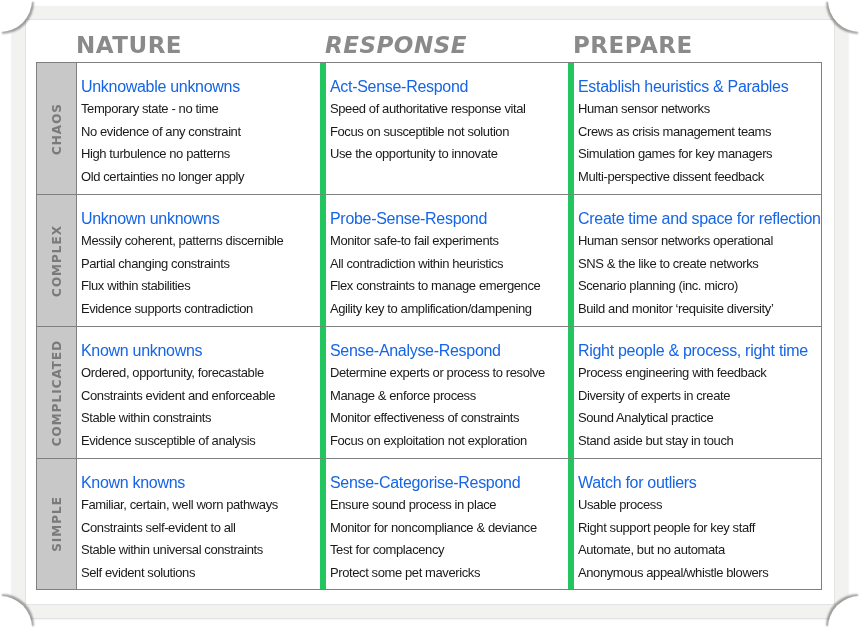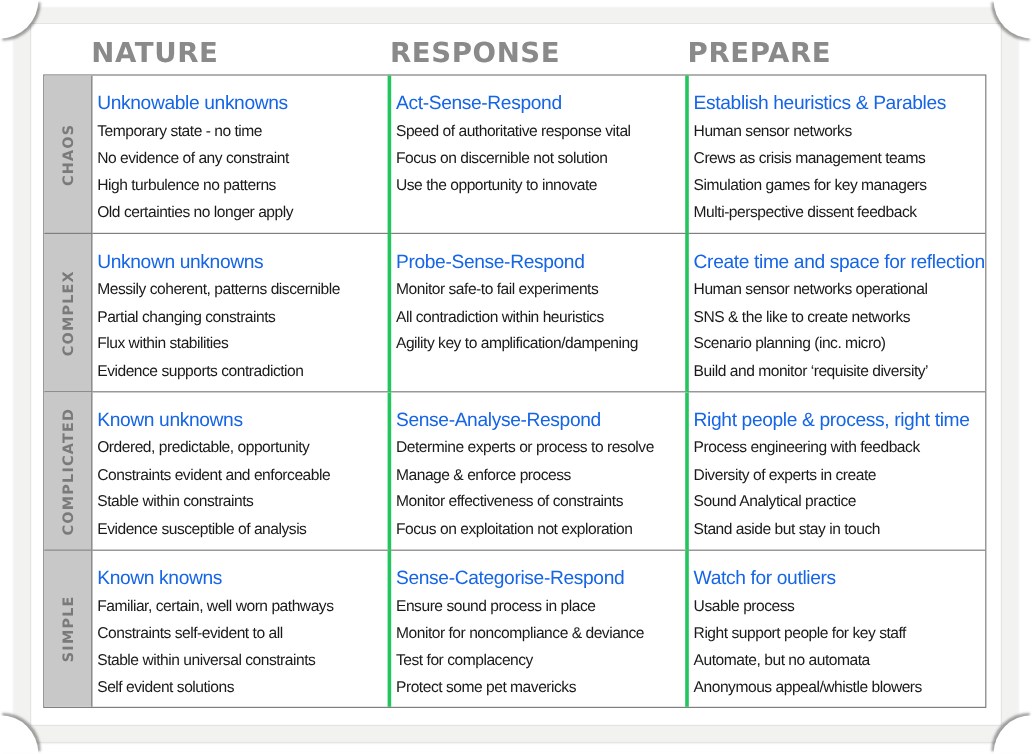--- a/index.html
+++ b/index.html
@@ -89,21 +89,21 @@
       top: 50%;
       transform: translate(-50%, -50%) rotate(-90deg);
       white-space: nowrap;
       font-family: "DejaVu Sans", sans-serif;
       font-weight: bold;
       font-size: 12px;
       letter-spacing: 1px;
       color: #7a7a7a;
     }
     .cell {
-      border-right: 3px solid #22c55e;
+      border-right: 6px solid #22c55e;
       border-bottom: 1px solid #7f7f7f;
       box-sizing: border-box;
       padding: 13px 0 0 4px;
       overflow: hidden;
     }
     .cell.last-col { border-right: none; }
     .last-row { border-bottom: none; }
     .cell-title {
       font-family: "Liberation Sans", sans-serif;
       font-size: 16px;
@@ -127,39 +127,39 @@
 <div class="frame">
   <div class="frame-border"></div>
   <div class="frame-inner"></div>
   <div class="corner tl"></div>
   <div class="corner tr"></div>
   <div class="corner bl"></div>
   <div class="corner br"></div>
 </div>
 
 <div class="col-header" style="left:76px;width:249px;">NATURE</div>
-<div class="col-header" style="left:325px;width:248px;">RESPONSE</div>
+<div class="col-header" style="left:325px;width:248px;font-style:italic;">RESPONSE</div>
 <div class="col-header" style="left:573px;width:249px;">PREPARE</div>
 
 <div class="grid">
 
   <div class="row-label">
       <span>CHAOS</span>
     </div>
   <div class="cell">
     <div class="cell-title">Unknowable unknowns</div>
     <div class="cell-line">Temporary state - no time</div>
     <div class="cell-line">No evidence of any constraint</div>
     <div class="cell-line">High turbulence no patterns</div>
     <div class="cell-line">Old certainties no longer apply</div>
   </div>
   <div class="cell">
     <div class="cell-title">Act-Sense-Respond</div>
     <div class="cell-line">Speed of authoritative response vital</div>
-    <div class="cell-line">Focus on discernible not solution</div>
+    <div class="cell-line">Focus on susceptible not solution</div>
     <div class="cell-line">Use the opportunity to innovate</div>
   </div>
   <div class="cell last-col">
     <div class="cell-title">Establish heuristics &amp; Parables</div>
     <div class="cell-line">Human sensor networks</div>
     <div class="cell-line">Crews as crisis management teams</div>
     <div class="cell-line">Simulation games for key managers</div>
     <div class="cell-line">Multi-perspective dissent feedback</div>
   </div>
 
@@ -170,36 +170,37 @@
     <div class="cell-title">Unknown unknowns</div>
     <div class="cell-line">Messily coherent, patterns discernible</div>
     <div class="cell-line">Partial changing constraints</div>
     <div class="cell-line">Flux within stabilities</div>
     <div class="cell-line">Evidence supports contradiction</div>
   </div>
   <div class="cell">
     <div class="cell-title">Probe-Sense-Respond</div>
     <div class="cell-line">Monitor safe-to fail experiments</div>
     <div class="cell-line">All contradiction within heuristics</div>
+    <div class="cell-line">Flex constraints to manage emergence</div>
     <div class="cell-line">Agility key to amplification/dampening</div>
   </div>
   <div class="cell last-col">
     <div class="cell-title">Create time and space for reflection</div>
     <div class="cell-line">Human sensor networks operational</div>
     <div class="cell-line">SNS &amp; the like to create networks</div>
     <div class="cell-line">Scenario planning (inc. micro)</div>
     <div class="cell-line">Build and monitor ‘requisite diversity’</div>
   </div>
 
   <div class="row-label">
       <span>COMPLICATED</span>
     </div>
   <div class="cell">
     <div class="cell-title">Known unknowns</div>
-    <div class="cell-line">Ordered, predictable, opportunity</div>
+    <div class="cell-line">Ordered, opportunity, forecastable</div>
     <div class="cell-line">Constraints evident and enforceable</div>
     <div class="cell-line">Stable within constraints</div>
     <div class="cell-line">Evidence susceptible of analysis</div>
   </div>
   <div class="cell">
     <div class="cell-title">Sense-Analyse-Respond</div>
     <div class="cell-line">Determine experts or process to resolve</div>
     <div class="cell-line">Manage &amp; enforce process</div>
     <div class="cell-line">Monitor effectiveness of constraints</div>
     <div class="cell-line">Focus on exploitation not exploration</div>

